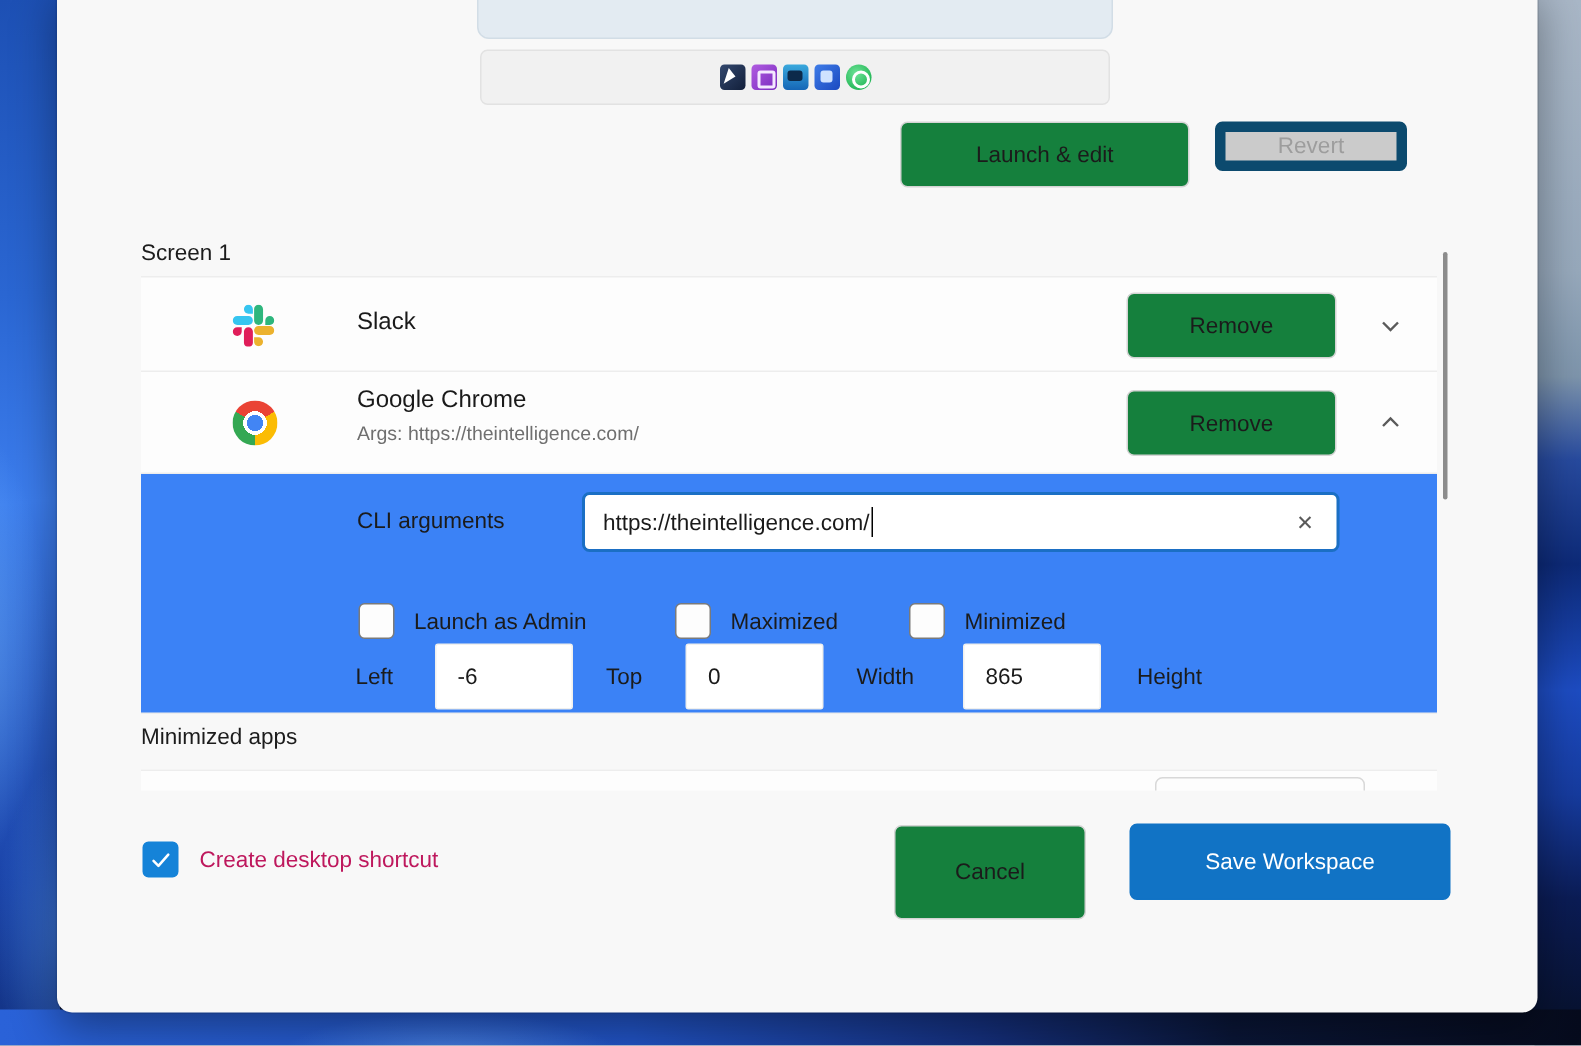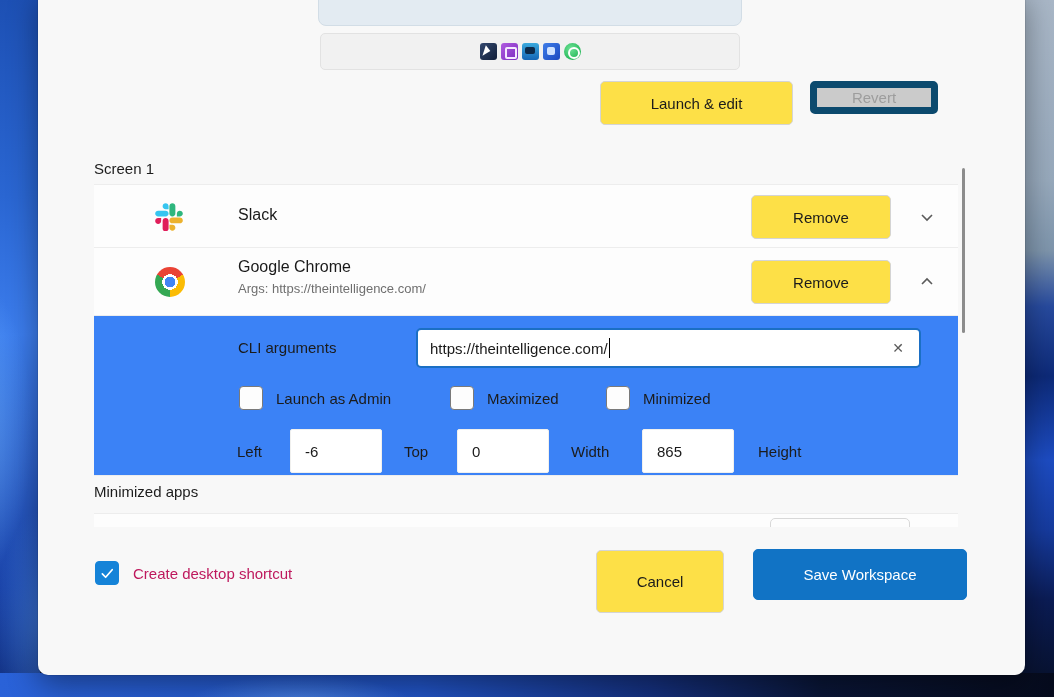--- a/index.html
+++ b/index.html
@@ -44,21 +44,21 @@
   .ic-purple::after { content:""; position:absolute; left:4px; top:4px; width:8px; height:8px; border:2px solid #f4e9ff; border-radius:2px; }
   .ic-teal { background:linear-gradient(180deg,#3aa9dd,#1566b6); }
   .ic-teal::after { content:""; position:absolute; left:3px; top:4px; width:10px; height:7px; background:#0c2a4a; border-radius:2px; }
   .ic-blue { background:linear-gradient(135deg,#3f7de8,#1b49c0); }
   .ic-blue::after { content:""; position:absolute; left:4px; top:4px; width:8px; height:8px; background:#cfe2ff; border-radius:2px; }
   .ic-green { background:radial-gradient(circle at 40% 35%, #6fe398, #27b95a 70%); border-radius:50%; }
   .ic-green::after { content:""; position:absolute; left:4px; top:4px; width:8px; height:8px; border:2px solid #fff; border-radius:50%; }
 
   
   .btn { display:flex; align-items:center; justify-content:center; font-size:15px; color:#1b1b1b;
-    background:#fde047; border:1px solid #d4d4d4; border-radius:5px; cursor:default; }
+    background:#15803d; border:1px solid #d4d4d4; border-radius:5px; cursor:default; }
   .btn-launch { position:absolute; left:562px; top:93px; width:193px; height:44px; }
   .btn-revert { position:absolute; left:772px; top:93px; width:128px; height:33px;
     background:#cbcbcb; border:7px solid #0c4a6e; color:#9d9d9d; }
 
   .section-title { position:absolute; left:56px; font-size:15px; color:#1c1c1c; }
   .t-screen { top:172px; }
   .t-min { top:495px; }
 
   
   .list { position:absolute; left:56px; top:196px; width:864px; }
@@ -80,26 +80,26 @@
   .r-chrome { top:12px; }
   .chev { position:absolute; left:823px; width:20px; height:20px; display:flex; align-items:center; justify-content:center; }
   .c-slack { top:22px; }
   .c-chrome { top:24px; }
 
   
   .panel { position:relative; height:160px; background:#3b82f6; border-bottom:1px solid #ededed; }
   .cli-label { position:absolute; left:144px; top:23px; font-size:15px; color:#1b1b1b; }
   .cli-box { position:absolute; left:294px; top:12px; width:505px; height:40px;
     background:#fff; border:2px solid #1b6fc4; border-radius:5px;
-    display:flex; align-items:center; padding:0 36px 0 12px;margin-left:28px; }
+    display:flex; align-items:center; padding:0 36px 0 12px; }
   .cli-text { font-size:15px; color:#1a1a1a; white-space:nowrap; }
   .caret { display:inline-block; width:1.5px; height:20px; background:#000; margin-left:1px; }
   .cli-clear { position:absolute; right:10px; top:50%; transform:translateY(-50%); width:22px; height:22px;
     display:flex; align-items:center; justify-content:center; color:#5a5a5a; font-size:14px; }
-  .chk-group { position:absolute; top:70px; display:flex; align-items:center; }
+  .chk-group { position:absolute; top:86px; display:flex; align-items:center; }
   .chk-box { width:24px; height:24px; background:#fdfdfd; border:1px solid #7a7a7a; border-radius:4px; flex:0 0 auto; }
   .chk-label { margin-left:13px; font-size:15px; color:#1b1b1b; white-space:nowrap; }
   .g1 { left:145px; } .g2 { left:356px; } .g3 { left:512px; }
   .pos-label { position:absolute; top:127px; font-size:15px; color:#1b1b1b; }
   .pos-input { position:absolute; top:113px; width:92px; height:44px; background:#fff; border:1px solid #f0f0ee;
     font-family:"Liberation Sans", sans-serif; font-size:15px; color:#1a1a1a; padding:0 0 0 14px; border-radius:2px; }
   .pl1 { left:143px; } .pi1 { left:196px; }
   .pl2 { left:310px; } .pi2 { left:363px; }
   .pl3 { left:477px; } .pi3 { left:548px; }
   .pl4 { left:664px; } .pi4 { left:742px; }

